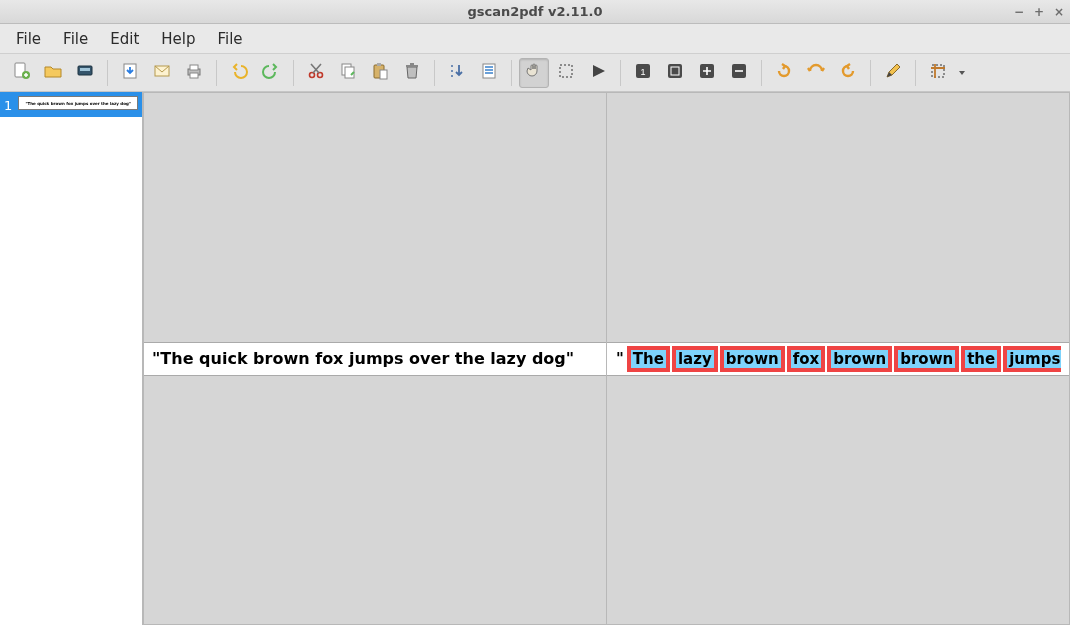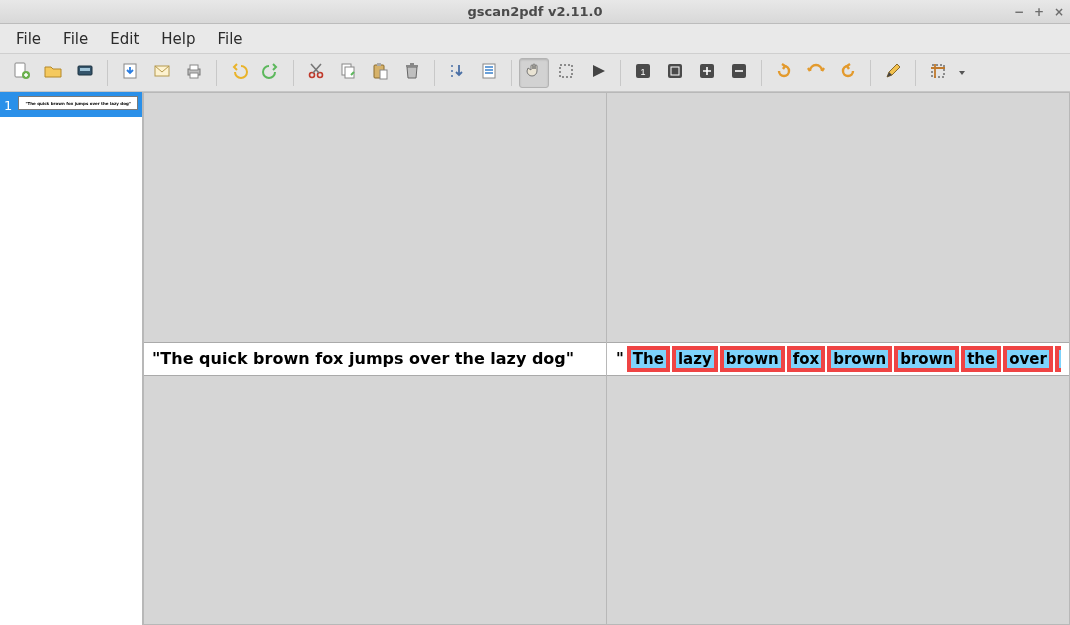--- a/index.html
+++ b/index.html
@@ -408,20 +408,20 @@
       <div class="docstrip">
         <div class="ocrwords" id="ocrwords">
             <span class="q">"</span>
             <span class="box">The</span>
             <span class="box">lazy</span>
             <span class="box">brown</span>
             <span class="box">fox</span>
             <span class="box">brown</span>
             <span class="box">brown</span>
             <span class="box">the</span>
-            <span class="box">over</span>
+            <span class="box">jumps</span>
             <span class="box">dog</span>
             <span class="q">"</span>
           </div>
       </div>
     </div>
   </div>
 </div>
 
 </body></html>

